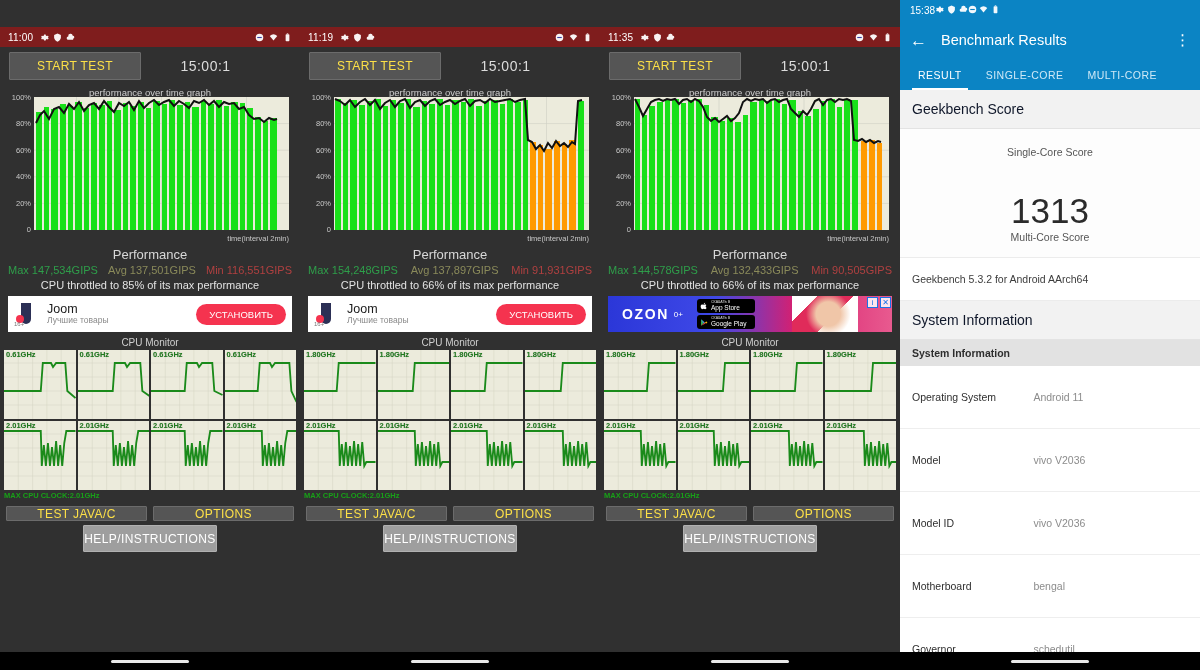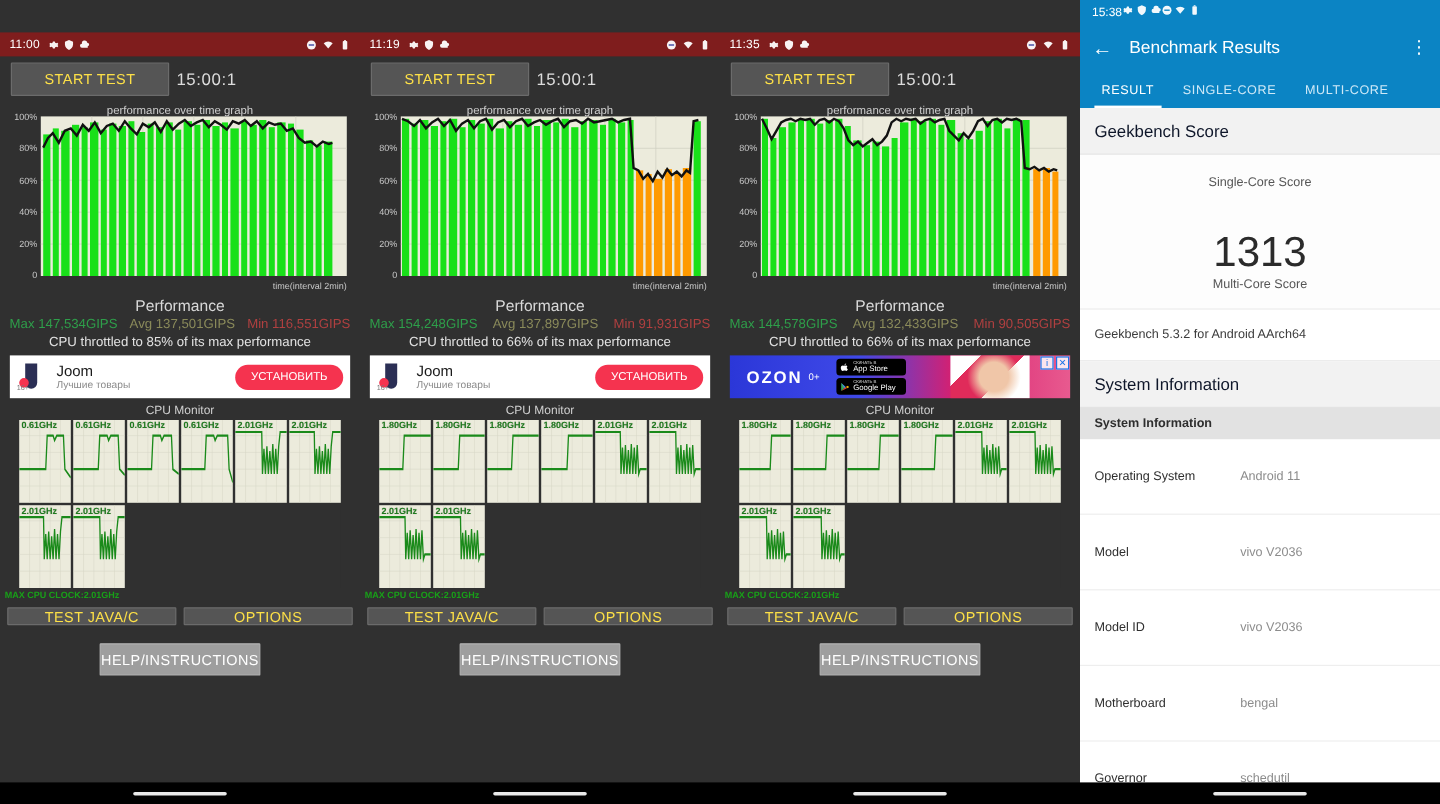--- a/index.html
+++ b/index.html
@@ -38,21 +38,21 @@
   .btn {
     background: #555; color: #fde047;
     border: 1px solid #6b6b6b;
     font-size: 12px; letter-spacing: .4px;
     display: flex; align-items: center; justify-content: center;
     border-radius: 1px;
     font-family: "Liberation Sans", sans-serif;
   }
   .btn-start { width: 132px; height: 28px; margin-left: 3px;}
   .timer {
-    flex: 1; text-align: left; color: #dcdcdc;
+    flex: 1; text-align: center; color: #dcdcdc;
     font-size: 14px; letter-spacing: .5px; padding-right: 30px;
   }
 
   
   .graph-wrap { position: relative; height: 160px; flex: none; padding: 0 4px; }
   .graph-title {
     position: absolute; top: 2px; left: 0; right: 0; text-align: center;
     font-size: 9.5px; color: #cfcfcf; z-index: 5;
   }
   .graph-svg { display: block; width: 292px; height: 160px; }
@@ -120,42 +120,42 @@
   }
   .ad-x span {
     width: 11px; height: 11px; border: 1px solid #1a73e8; color: #1a73e8;
     font-size: 8px; display: flex; align-items: center; justify-content: center;
     background: rgba(255,255,255,.85); line-height: 1;
   }
 
   
   .cpu-title { text-align: center; color: #cfcfcf; font-size: 10px; padding: 1px 0 2px; flex: none; }
   .cpu-grid {
-    margin: 0 16px; flex: none; position: relative;
-    display: grid; grid-template-columns: repeat(6, 1fr); gap: 2px;
+    margin: 0 4px; flex: none; position: relative;
+    display: grid; grid-template-columns: repeat(4, 1fr); gap: 2px;
     background: #303030;
   }
   .cpu-cell { position: relative; height: 69px; background: #ecebdc; }
   .cpu-cell svg { display: block; width: 100%; height: 100%; }
   .cpu-freq {
     position: absolute; left: 2px; top: 0px;
     font-size: 7.5px; color: #1e7a1e; font-weight: bold;
     text-shadow: 0 0 1px rgba(0,0,0,.25);
     white-space: nowrap; z-index: 3;
   }
   .cpu-maxclock {
     margin: 1px 4px 0; font-size: 7.5px; color: #18a018; font-weight: bold;
     flex: none;
   }
 
   .bottom-btns {
     display: flex; gap: 6px; padding: 6px 6px 0; flex: none;
   }
   .btn-wide { flex: 1; height: 15px; }
-  .help-row { display: flex; justify-content: center; padding-top: 15px; flex: none; }
+  .help-row { display: flex; justify-content: center; padding-top: 4px; flex: none; }
   .btn-help { width: 134px; height: 27px; background: #9e9e9e; color: #fff; border-color: #b0b0b0; }
 
   .navbar {
     position: absolute; bottom: 0; left: 0; right: 0; height: 18px;
     background: #000; display: flex; align-items: center; justify-content: center;
   }
   .nav-pill { width: 78px; height: 3px; background: #e9e9e9; border-radius: 2px; }
 
   
   .gb-panel {

